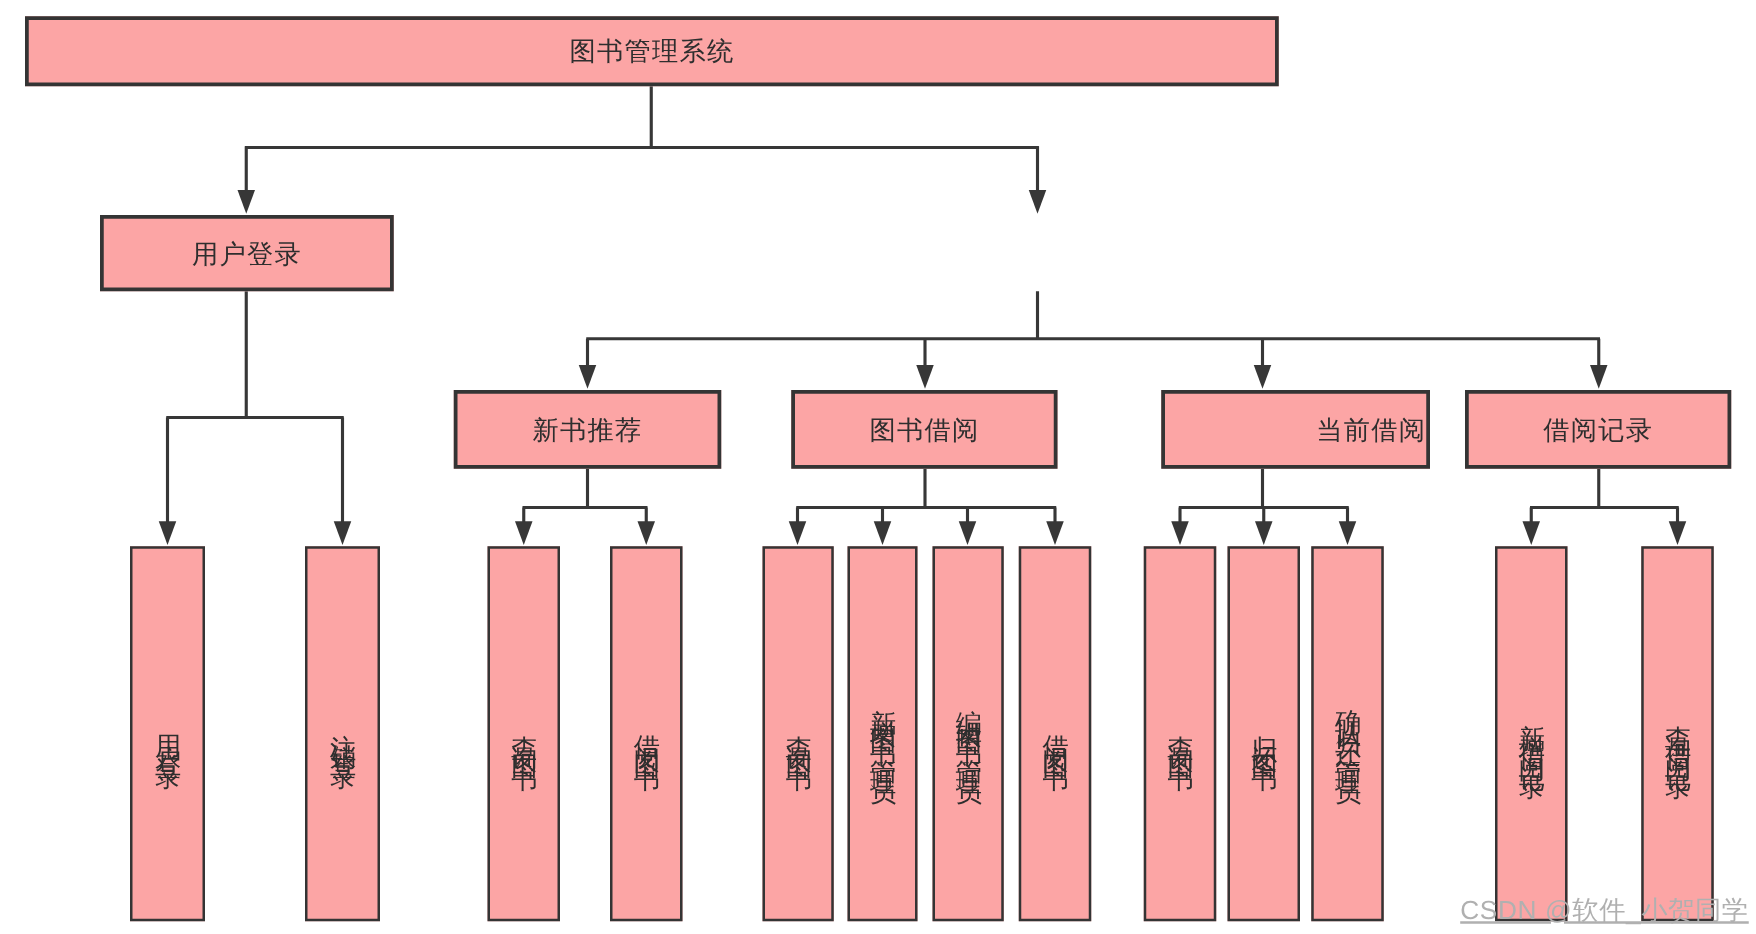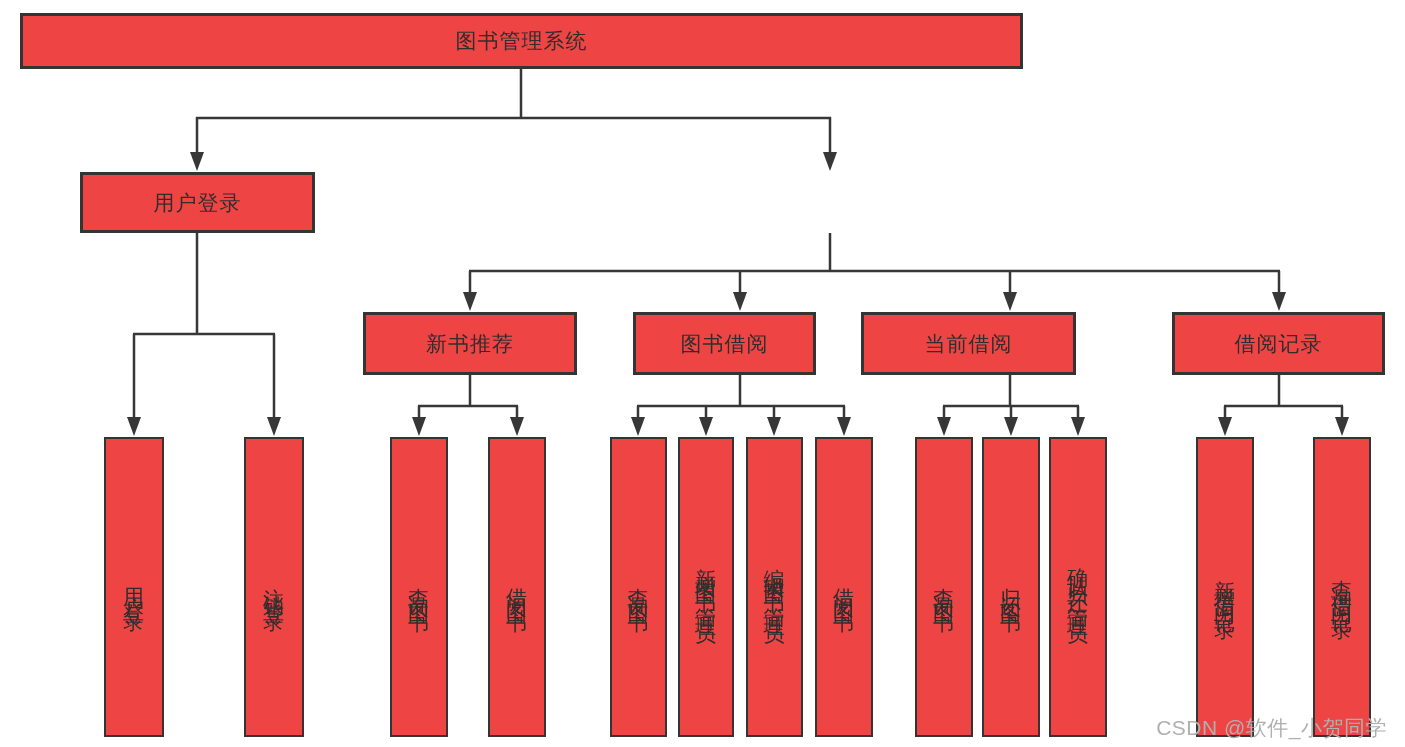--- a/index.html
+++ b/index.html
@@ -14,21 +14,21 @@
   }
   .wires {
     position: absolute;
     left: 0; top: 0;
     width: 1405px; height: 747px;
     pointer-events: none;
   }
   .node {
     position: absolute;
     box-sizing: border-box;
-    background: #ef4444;
+    background: #fca5a5;
     border: 3px solid #343434;
     display: flex;
     align-items: center;
     justify-content: center;
     font-size: 21px;
     letter-spacing: 1px;
     color: #2e2e2e;
     z-index: 2;
   }
   .leaf {
@@ -38,26 +38,27 @@
     writing-mode: vertical-rl;
     text-orientation: upright;
     font-size: 21px;
     letter-spacing: 8px;
     line-height: 1;
     white-space: nowrap;
   }
   .watermark {
     position: absolute;
     top: 714px;
-    right: 18px;
+    right: 6px;
     font-size: 21px;
     color: #b0b0b0;
     letter-spacing: 0.5px;
     z-index: 3;
     white-space: nowrap;
+    text-decoration: underline;
   }
 </style>
 </head>
 <body>
 
 <div class="stage">
 
   <svg class="wires" viewBox="0 0 1405 747" xmlns="http://www.w3.org/2000/svg">
     <path fill="none" stroke="#373737" stroke-width="2.5" d="M521,69 V118 M196,118 H831 M197,117 V156 M830,117 V156
              M197,233 V335 M133,334 H275 M134,334 V421 M274,334 V421
@@ -93,24 +94,24 @@
     <span>图书管理系统</span>
   </div>
 
   <div class="node" style="left:80px; top:172px; width:235px; height:61px;">
     <span>用户登录</span>
   </div>
 
   <div class="node" style="left:363px; top:312px; width:214px; height:63px;font-family:Liberation Mono, monospace;">
     <span>新书推荐</span>
   </div>
-  <div class="node" style="left:633px; top:312px; width:183px; height:63px;">
+  <div class="node" style="left:633px; top:312px; width:213px; height:63px;">
     <span>图书借阅</span>
   </div>
-  <div class="node" style="left:861px; top:312px; width:215px; height:63px;">
+  <div class="node" style="left:929px; top:312px; width:215px; height:63px;justify-content:flex-end;">
     <span>当前借阅</span>
   </div>
   <div class="node" style="left:1172px; top:312px; width:213px; height:63px;">
     <span>借阅记录</span>
   </div>
 
   <div class="node leaf" style="left:104px; top:437px; width:60px; height:300px;">
     <span class="vtext">用户登录</span>
   </div>
   <div class="node leaf" style="left:244px; top:437px; width:60px; height:300px;">

